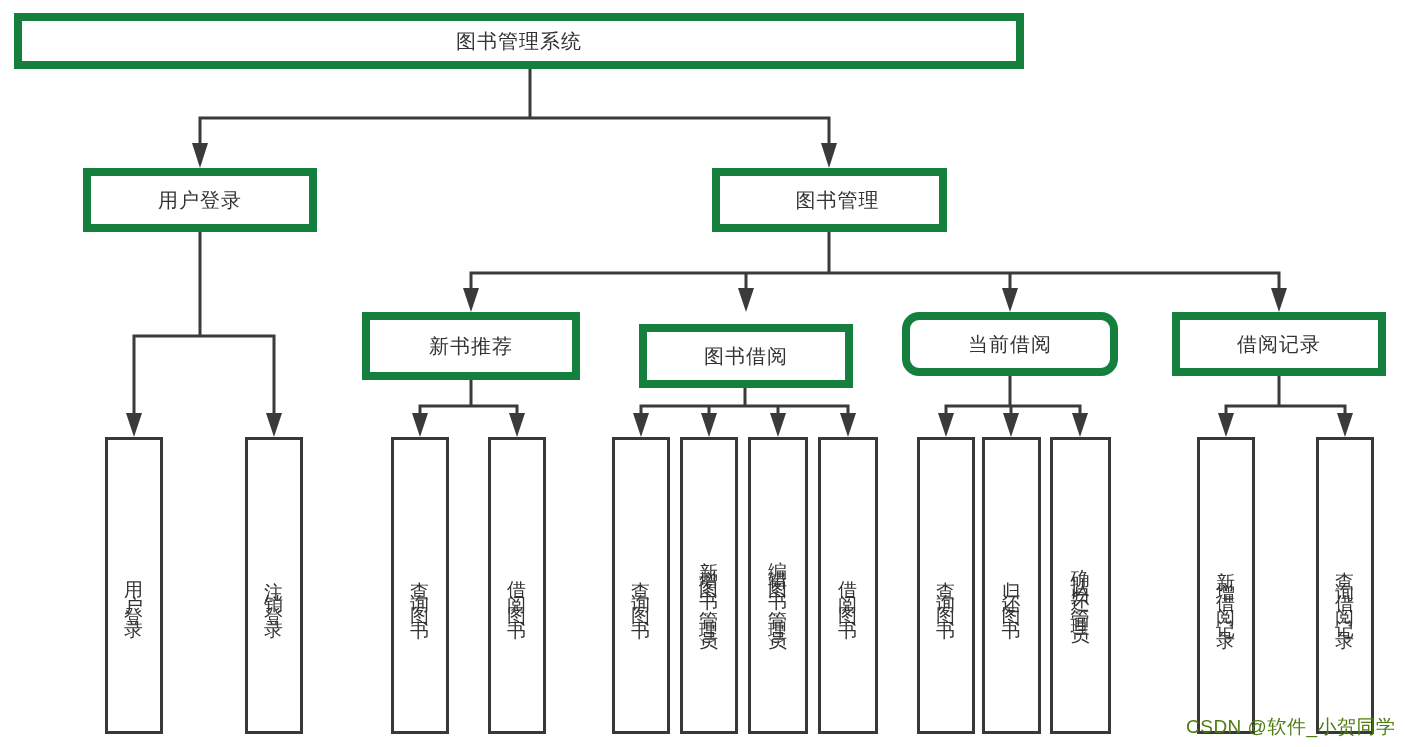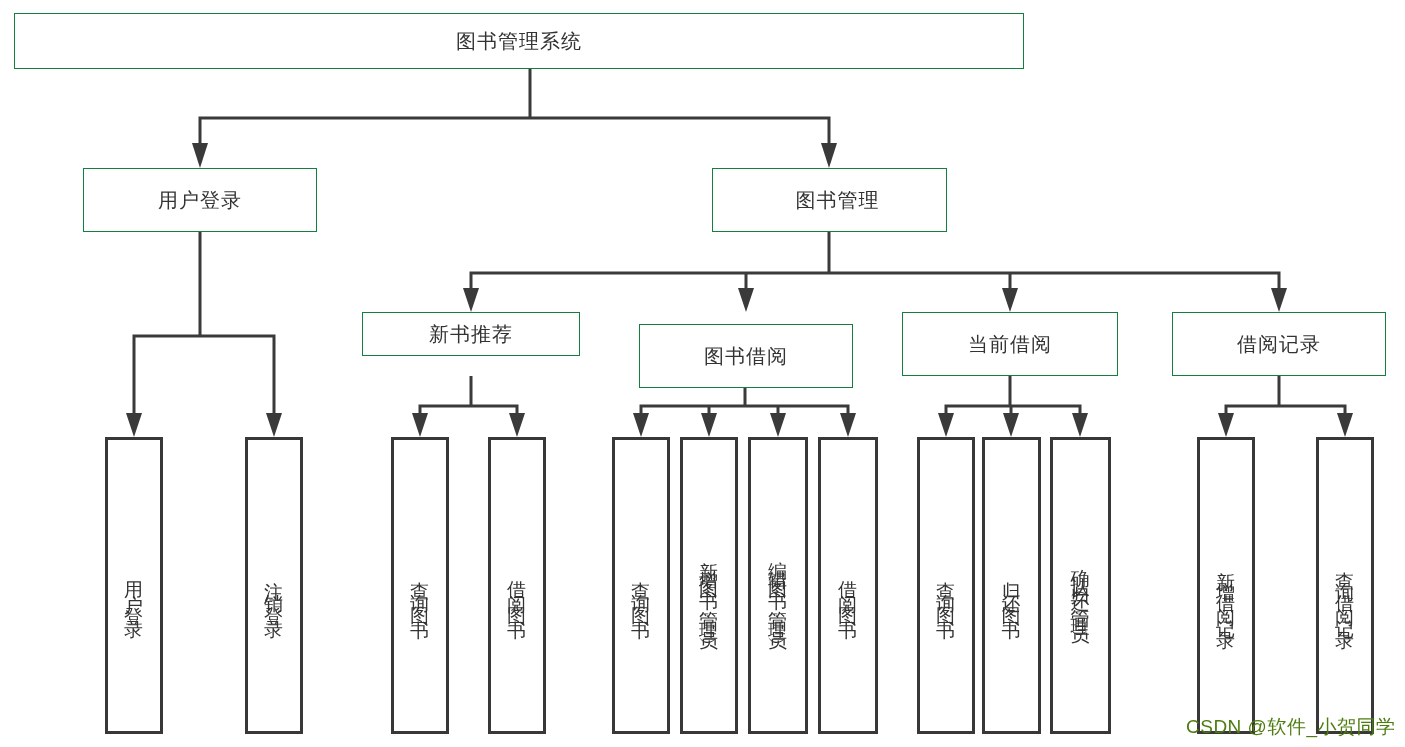--- a/index.html
+++ b/index.html
@@ -3,44 +3,44 @@
 <meta charset="utf-8">
 <style>
   html, body { margin: 0; padding: 0; background: #ffffff; }
   body { width: 1405px; height: 747px; overflow: hidden;
          font-family: "Liberation Sans", "DejaVu Sans", sans-serif; }
   .canvas { position: relative; width: 1405px; height: 747px; background: #ffffff; }
   svg.wires { position: absolute; left: 0; top: 0; z-index: 1; }
 
   .node {
     position: absolute; z-index: 2; box-sizing: border-box;
-    background: #ffffff; border: 1px solid #15803d;
+    background: #ffffff; border: 8px solid #15803d;
     display: flex; align-items: center; justify-content: center;
     color: #333333; font-size: 20px; letter-spacing: 1px; white-space: nowrap;
   }
   .leaf {
     position: absolute; z-index: 2; box-sizing: border-box;
     top: 437px; height: 297px;
     background: #ffffff; border: 3px solid #383838;
     display: flex; align-items: center; justify-content: center;
     color: #333333; font-size: 19px;
   }
   .vtext { writing-mode: vertical-rl; text-orientation: mixed; line-height: 1; }
   .ls13 { letter-spacing: 13px; margin-bottom: -13px; }
   .ls12 { letter-spacing: 12px; margin-bottom: -12px; }
   .ls10 { letter-spacing: 10px; margin-bottom: -10px; }
   .ls8  { letter-spacing: 8px;  margin-bottom: -8px;  }
 
   
   .n-root    { left: 14px;   top: 13px;  width: 1010px; height: 56px; }
   .n-login   { left: 83px;   top: 168px; width: 234px;  height: 64px; }
   .n-mgmt    { left: 712px;  top: 168px; width: 235px;  height: 64px; padding-left: 16px; }
-  .n-rec     { left: 362px;  top: 312px; width: 218px;  height: 44px; }
+  .n-rec     { left: 362px;  top: 312px; width: 218px;  height: 68px; }
   .n-borrow  { left: 639px;  top: 324px; width: 214px;  height: 64px; }
-  .n-current { left: 902px;  top: 312px; width: 216px;  height: 64px; }
+  .n-current { left: 902px;  top: 312px; width: 216px;  height: 64px; border-radius: 17px; }
   .n-records { left: 1172px; top: 312px; width: 214px;  height: 64px; font-family: Liberation Serif, serif; }
 
   
   .l-g1a { left: 105px;  width: 58px; }
   .l-g1b { left: 245px;  width: 58px; }
   .l-g2a { left: 391px;  width: 58px; }
   .l-g2b { left: 488px;  width: 58px; }
   .l-g3a { left: 612px;  width: 58px; }
   .l-g3b { left: 680px;  width: 58px; }
   .l-g3c { left: 748px;  width: 60px; }

